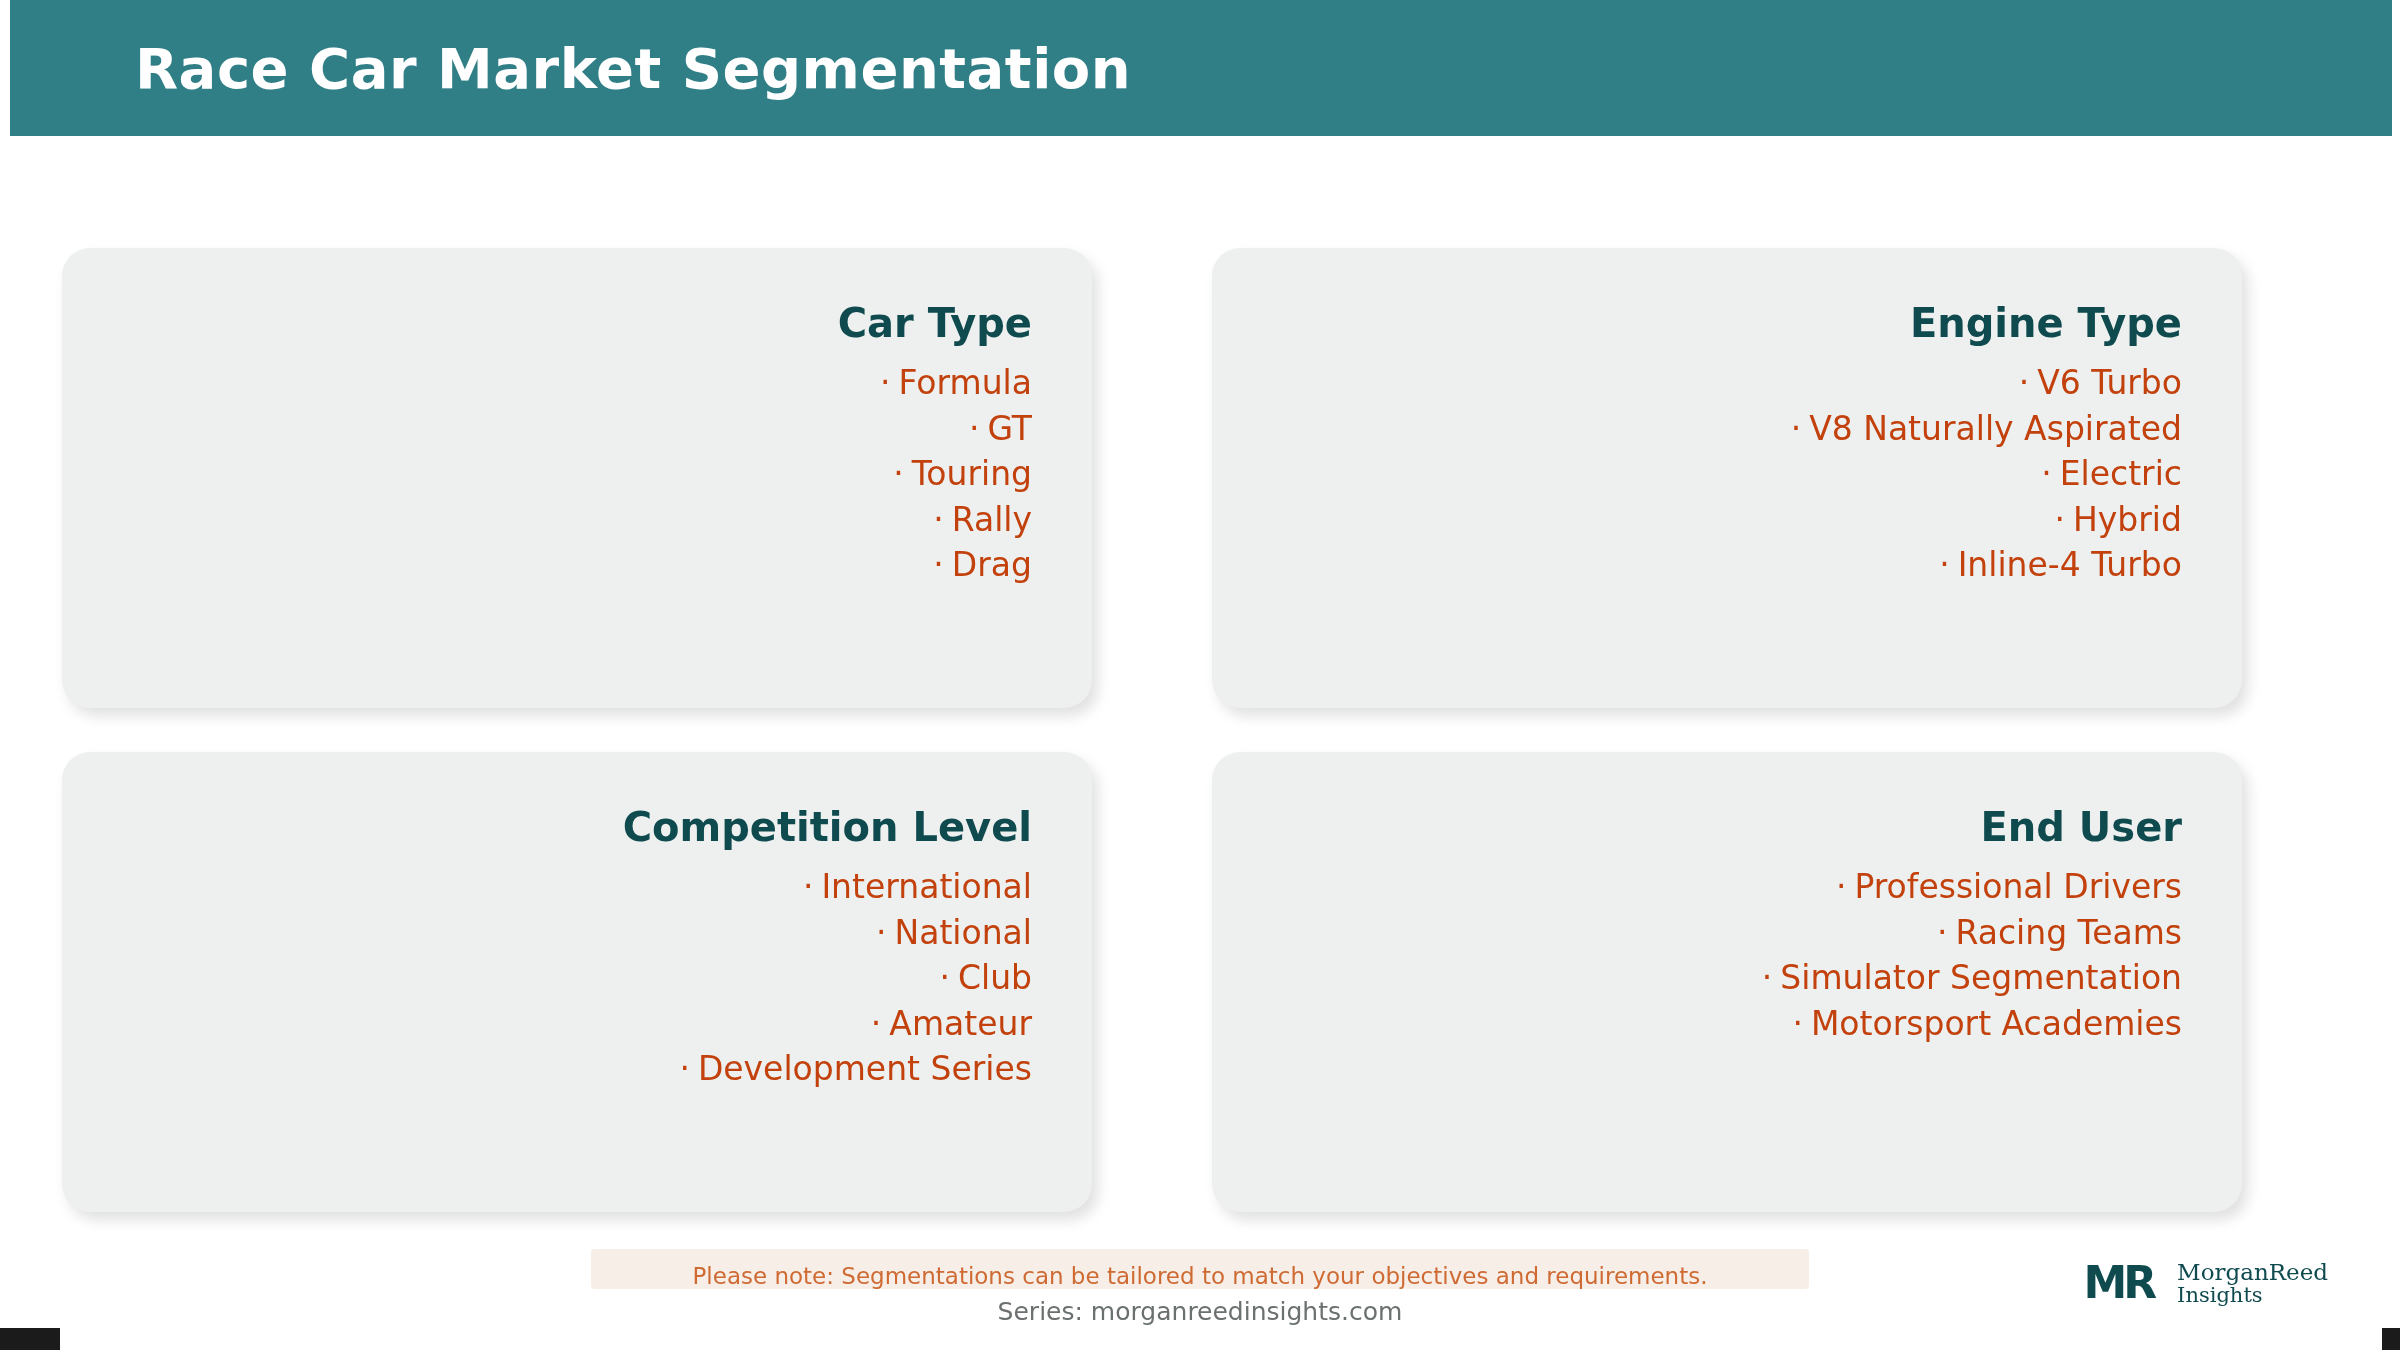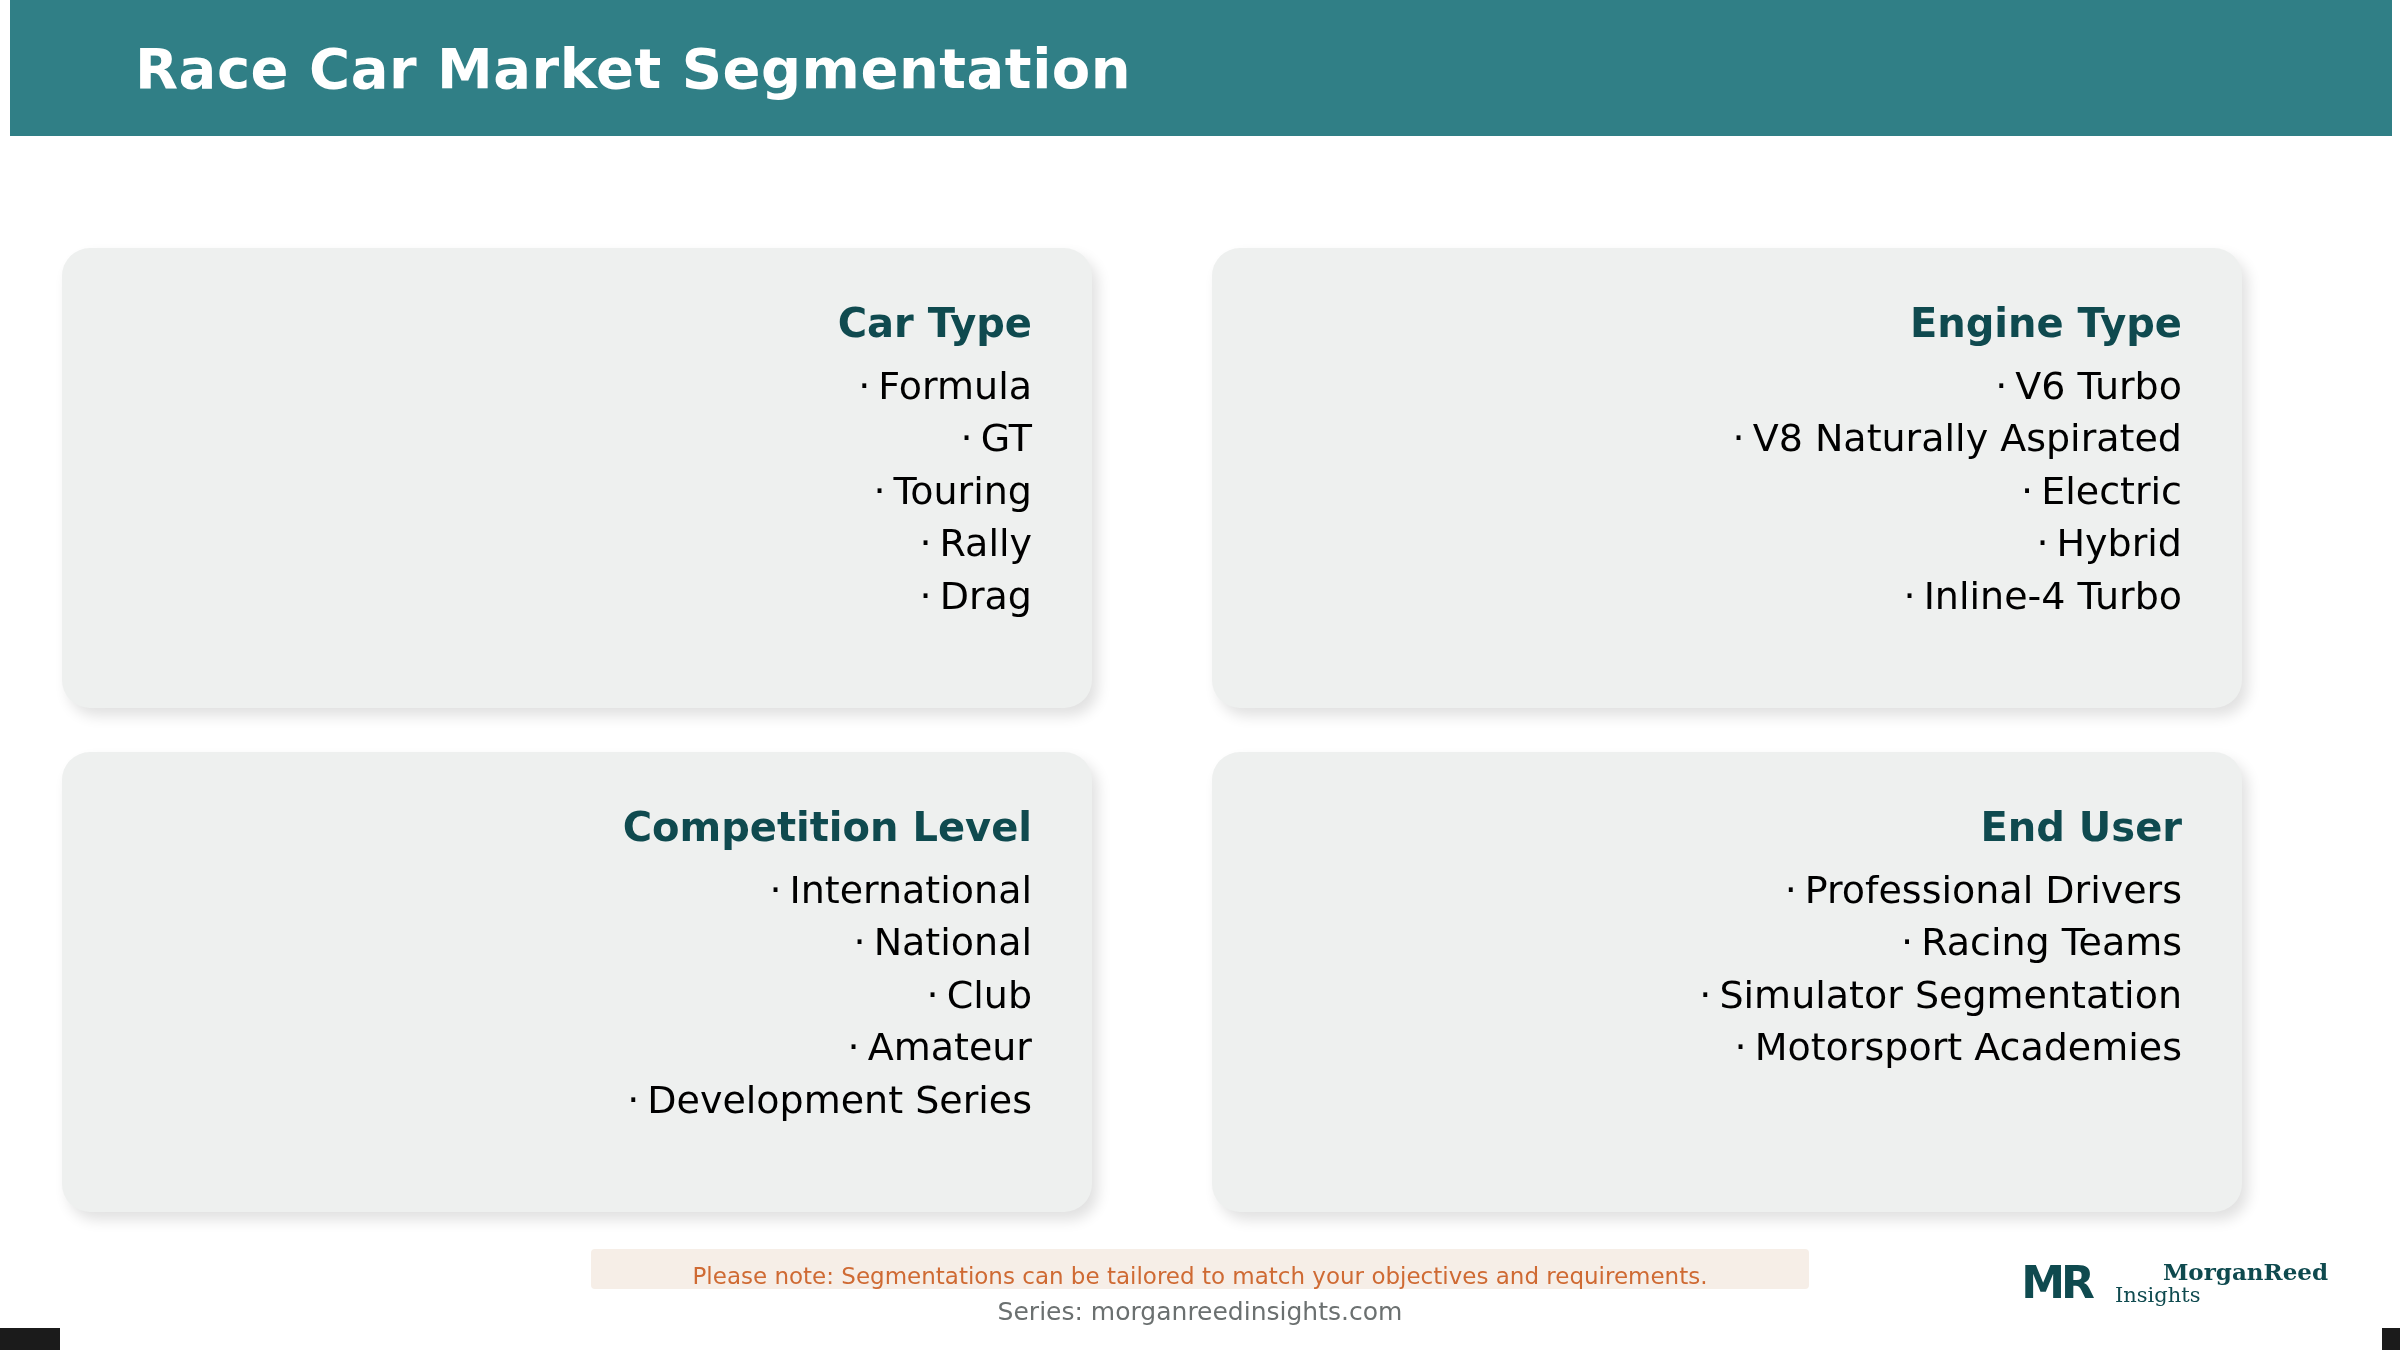--- a/index.html
+++ b/index.html
@@ -94,22 +94,22 @@
     margin: 0 0 14px 0;
     padding-left: 0;
     font-family: "DejaVu Sans", sans-serif;
   }
   .card-list {
     list-style: none;
     margin: 0;
     padding: 0;
   }
   .card-list li {
-    color: #000000;
-    font-size: 38px;
+    color: #c2410c;
+    font-size: 33px;
     line-height: 1.38;
     white-space: nowrap;
   }
   .bullet { margin-right: 8px; }
 
   .note {
     position: absolute;
     left: 591px;
     top: 1249px;
     width: 1218px;
@@ -151,24 +151,23 @@
     line-height: 1;
     font-family: "DejaVu Sans", sans-serif;
   }
   .logo-text {
     display: flex;
     flex-direction: column;
     line-height: 1.05;
   }
   .logo-top {
     font-size: 23px;
-    font-weight: bold;
+    font-weight: normal;
     color: #0f4a4f;
     font-family: "DejaVu Serif", serif;
-    margin-left: 48px;
   }
   .logo-bottom {
     font-size: 21px;
     color: #0f4a4f;
     font-family: "DejaVu Serif", serif;
   }
 </style>
 </head>
 <body>
 

